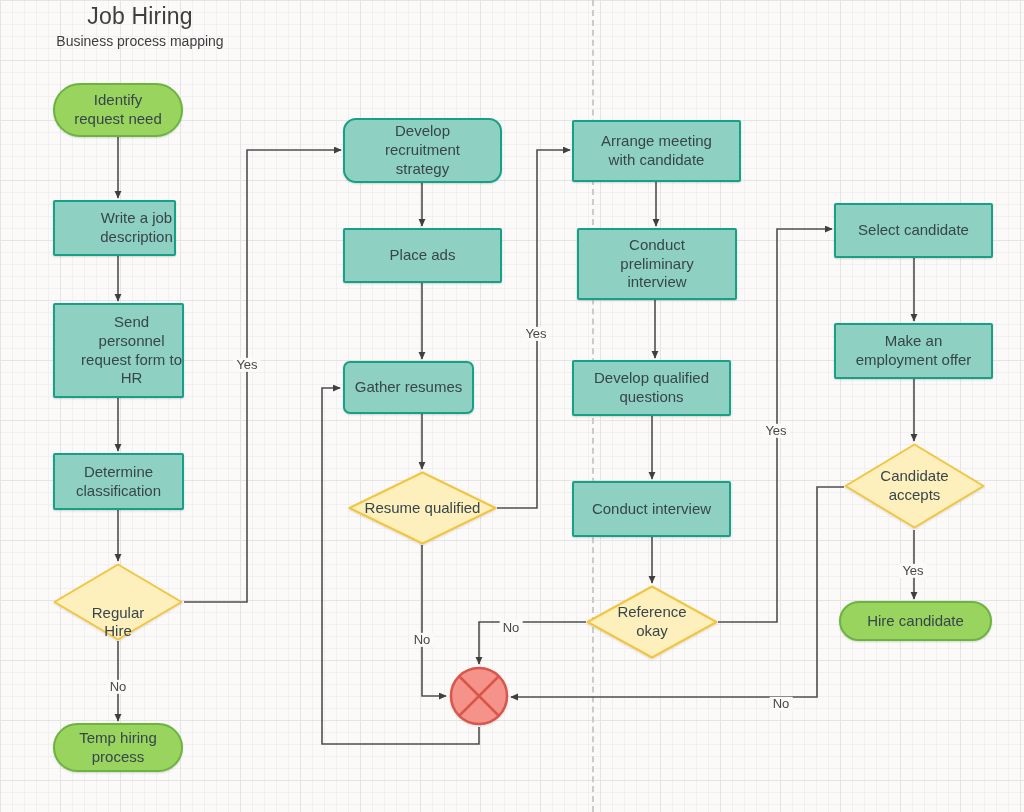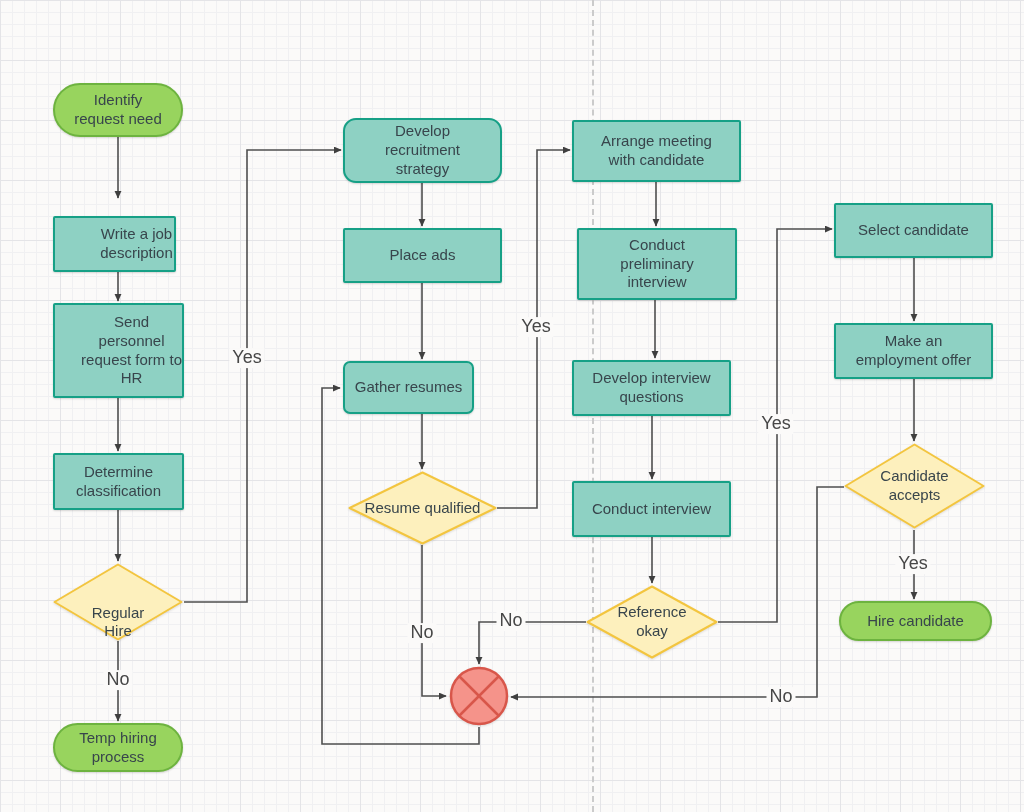--- a/index.html
+++ b/index.html
@@ -18,27 +18,31 @@
   #title-block p{margin:3px 0 0;font-size:14px;}
   #page-break{position:absolute;top:0;bottom:0;left:592px;width:0;border-left:2px dashed #cbcbcb;}
   #edge-layer{position:absolute;left:0;top:0;pointer-events:none;}
   .node{position:absolute;display:flex;align-items:center;justify-content:center;
         box-sizing:border-box;text-align:center;font-size:15px;line-height:1.25;color:#38454c;}
   .node .lbl{white-space:pre-line;pointer-events:none;}
   .process{border:2px solid;border-radius:2px;box-shadow:0 1px 2px rgba(0,0,0,.15);}
   .terminator{border:2px solid;border-radius:999px;box-shadow:0 1px 2px rgba(0,0,0,.15);}
   .decision svg,.cancel svg{position:absolute;left:0;top:0;filter:drop-shadow(0 1px 1px rgba(0,0,0,.12));}
   .decision .lbl{position:relative;z-index:1;}
-  .edge-label{position:absolute;transform:translate(-50%,-50%);font-size:18px;color:#474747;
-              background:#fbfaf9;padding:0 3px;line-height:1.1;}
+  .edge-label{position:absolute;transform:translate(-50%,-50%);font-size:13px;color:#474747;
+              background:#fbfaf9;padding:0 3px;line-height:1.1;margin-top:7px;}
 </style>
 </head>
 <body>
 
 <div id="canvas">
+  <div id="title-block">
+    <h1>Job Hiring</h1>
+    <p>Business process mapping</p>
+  </div>
   <div id="page-break"></div>
   <svg id="edge-layer" width="1024" height="812" viewBox="0 0 1024 812">
     <defs>
       <marker id="arrow" markerWidth="9" markerHeight="8" refX="7.2" refY="3.5" orient="auto" markerUnits="userSpaceOnUse">
         <path d="M0,0 L8,3.5 L0,7 z" fill="#3f3f3f"></path>
       </marker>
     </defs>
     <g id="edges">
         <polyline points="118,137 118,198" fill="none" stroke="#4f4f4f" stroke-width="1.6" marker-end="url(#arrow)"></polyline>
         <polyline points="118,256 118,301" fill="none" stroke="#4f4f4f" stroke-width="1.6" marker-end="url(#arrow)"></polyline>
@@ -62,21 +66,21 @@
         <polyline points="914,530 914,599" fill="none" stroke="#4f4f4f" stroke-width="1.6" marker-end="url(#arrow)"></polyline>
         <polyline points="844,487 817,487 817,697 511,697" fill="none" stroke="#4f4f4f" stroke-width="1.6" marker-end="url(#arrow)"></polyline>
         <polyline points="479,727 479,744 322,744 322,388 340,388" fill="none" stroke="#4f4f4f" stroke-width="1.6" marker-end="url(#arrow)"></polyline>
       </g>
   </svg>
   <div id="nodes">
       <div class="node terminator" style="left: 53px; top: 83px; width: 130px; height: 54px; background: rgb(152, 212, 94); border-color: rgb(109, 179, 63);">
         <span class="lbl">Identify
 request need</span>
       </div>
-      <div class="node process" style="left: 53px; top: 216px; width: 123px; height: 56px; background: rgb(142, 209, 195); border-color: rgb(22, 160, 134); padding-left: 44px;">
+      <div class="node process" style="left: 53px; top: 200px; width: 123px; height: 56px; background: rgb(142, 209, 195); border-color: rgb(22, 160, 134); padding-left: 44px;">
         <span class="lbl">Write a job
 description</span>
       </div>
       <div class="node process" style="left: 53px; top: 303px; width: 131px; height: 95px; background: rgb(142, 209, 195); border-color: rgb(22, 160, 134); justify-content: flex-end;">
         <span class="lbl">Send
 personnel
 request form to
 HR</span>
       </div>
       <div class="node process" style="left: 53px; top: 453px; width: 131px; height: 57px; background: rgb(142, 209, 195); border-color: rgb(22, 160, 134);">
@@ -114,21 +118,21 @@
       <div class="node process" style="left: 572px; top: 120px; width: 169px; height: 62px; background: rgb(142, 209, 195); border-color: rgb(22, 160, 134);">
         <span class="lbl">Arrange meeting
 with candidate</span>
       </div>
       <div class="node process" style="left: 577px; top: 228px; width: 160px; height: 72px; background: rgb(142, 209, 195); border-color: rgb(22, 160, 134);">
         <span class="lbl">Conduct
 preliminary
 interview</span>
       </div>
       <div class="node process" style="left: 572px; top: 360px; width: 159px; height: 56px; background: rgb(142, 209, 195); border-color: rgb(22, 160, 134);">
-        <span class="lbl">Develop interview
+        <span class="lbl">Develop qualified
 questions</span>
       </div>
       <div class="node process" style="left: 572px; top: 481px; width: 159px; height: 56px; background: rgb(142, 209, 195); border-color: rgb(22, 160, 134); align-items: center;">
         <span class="lbl">Conduct interview</span>
       </div>
       <div class="node decision" style="left: 586px; top: 585px; width: 132px; height: 74px;">
         <svg width="132" height="74">
           <polygon points="66,1.5 130.5,37 66,72.5 1.5,37" fill="#fdf0bd" stroke="#f3c53f" stroke-width="2" stroke-linejoin="round"></polygon>
         </svg>
         <span class="lbl">Reference

